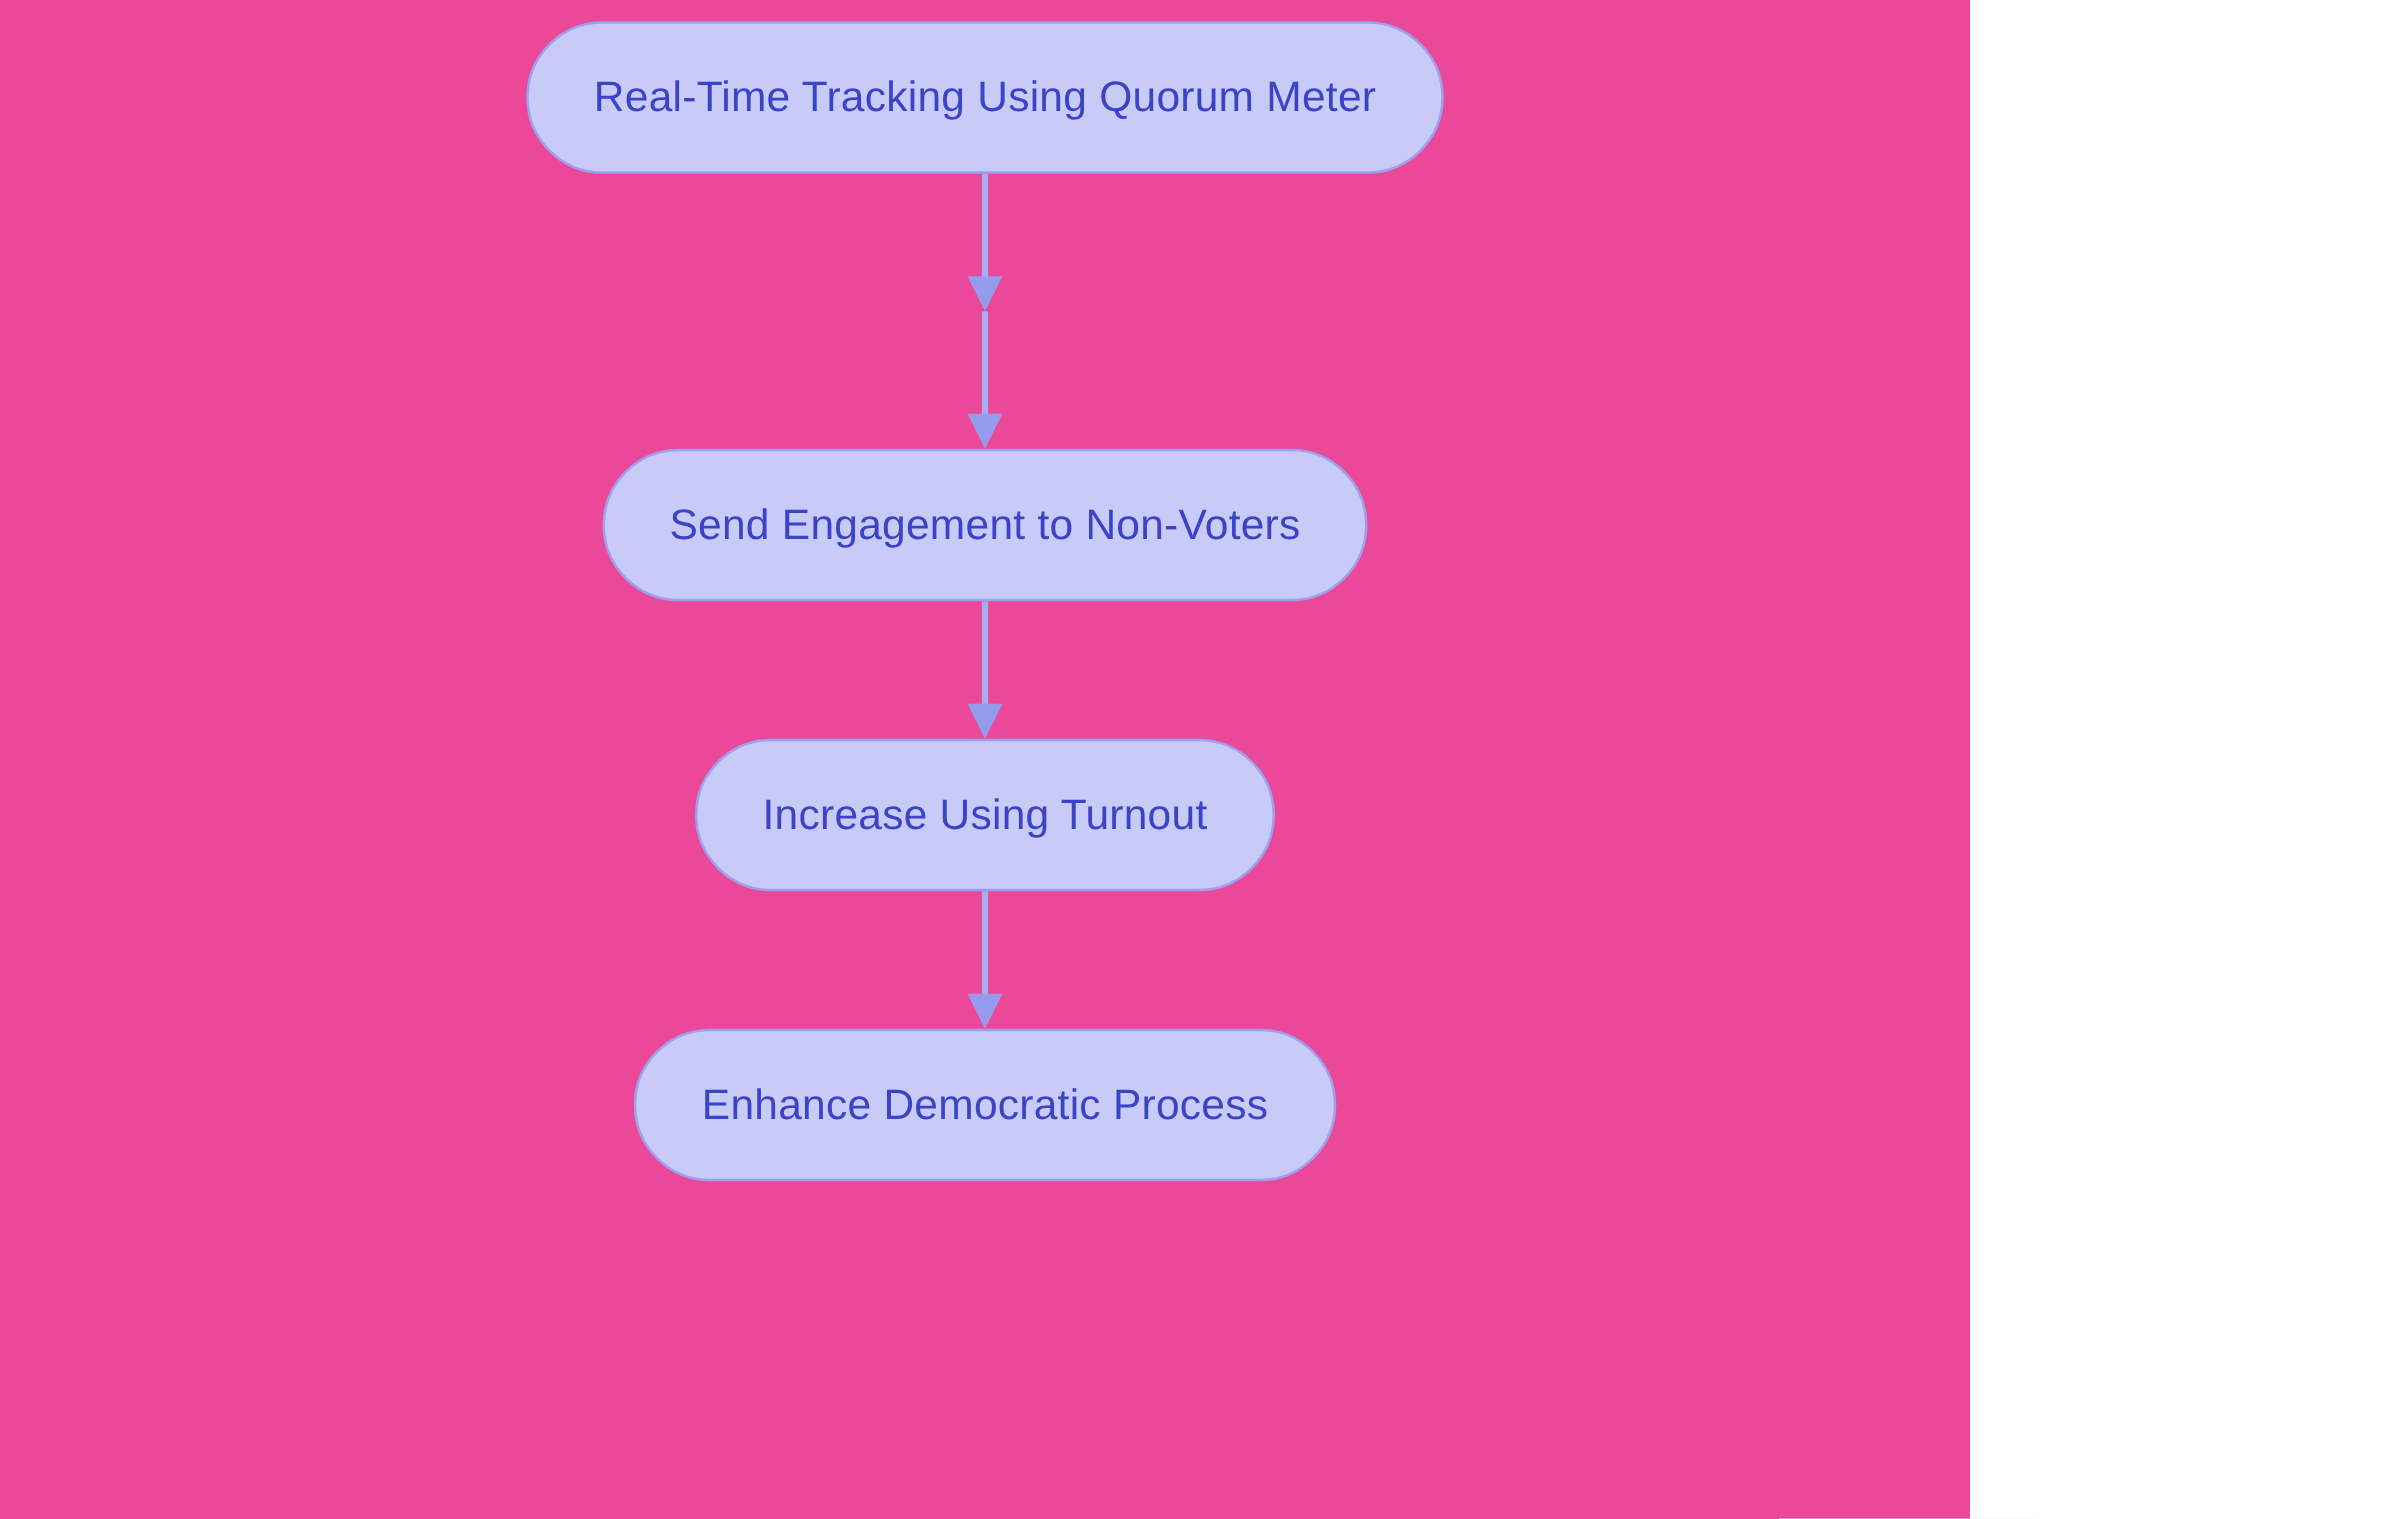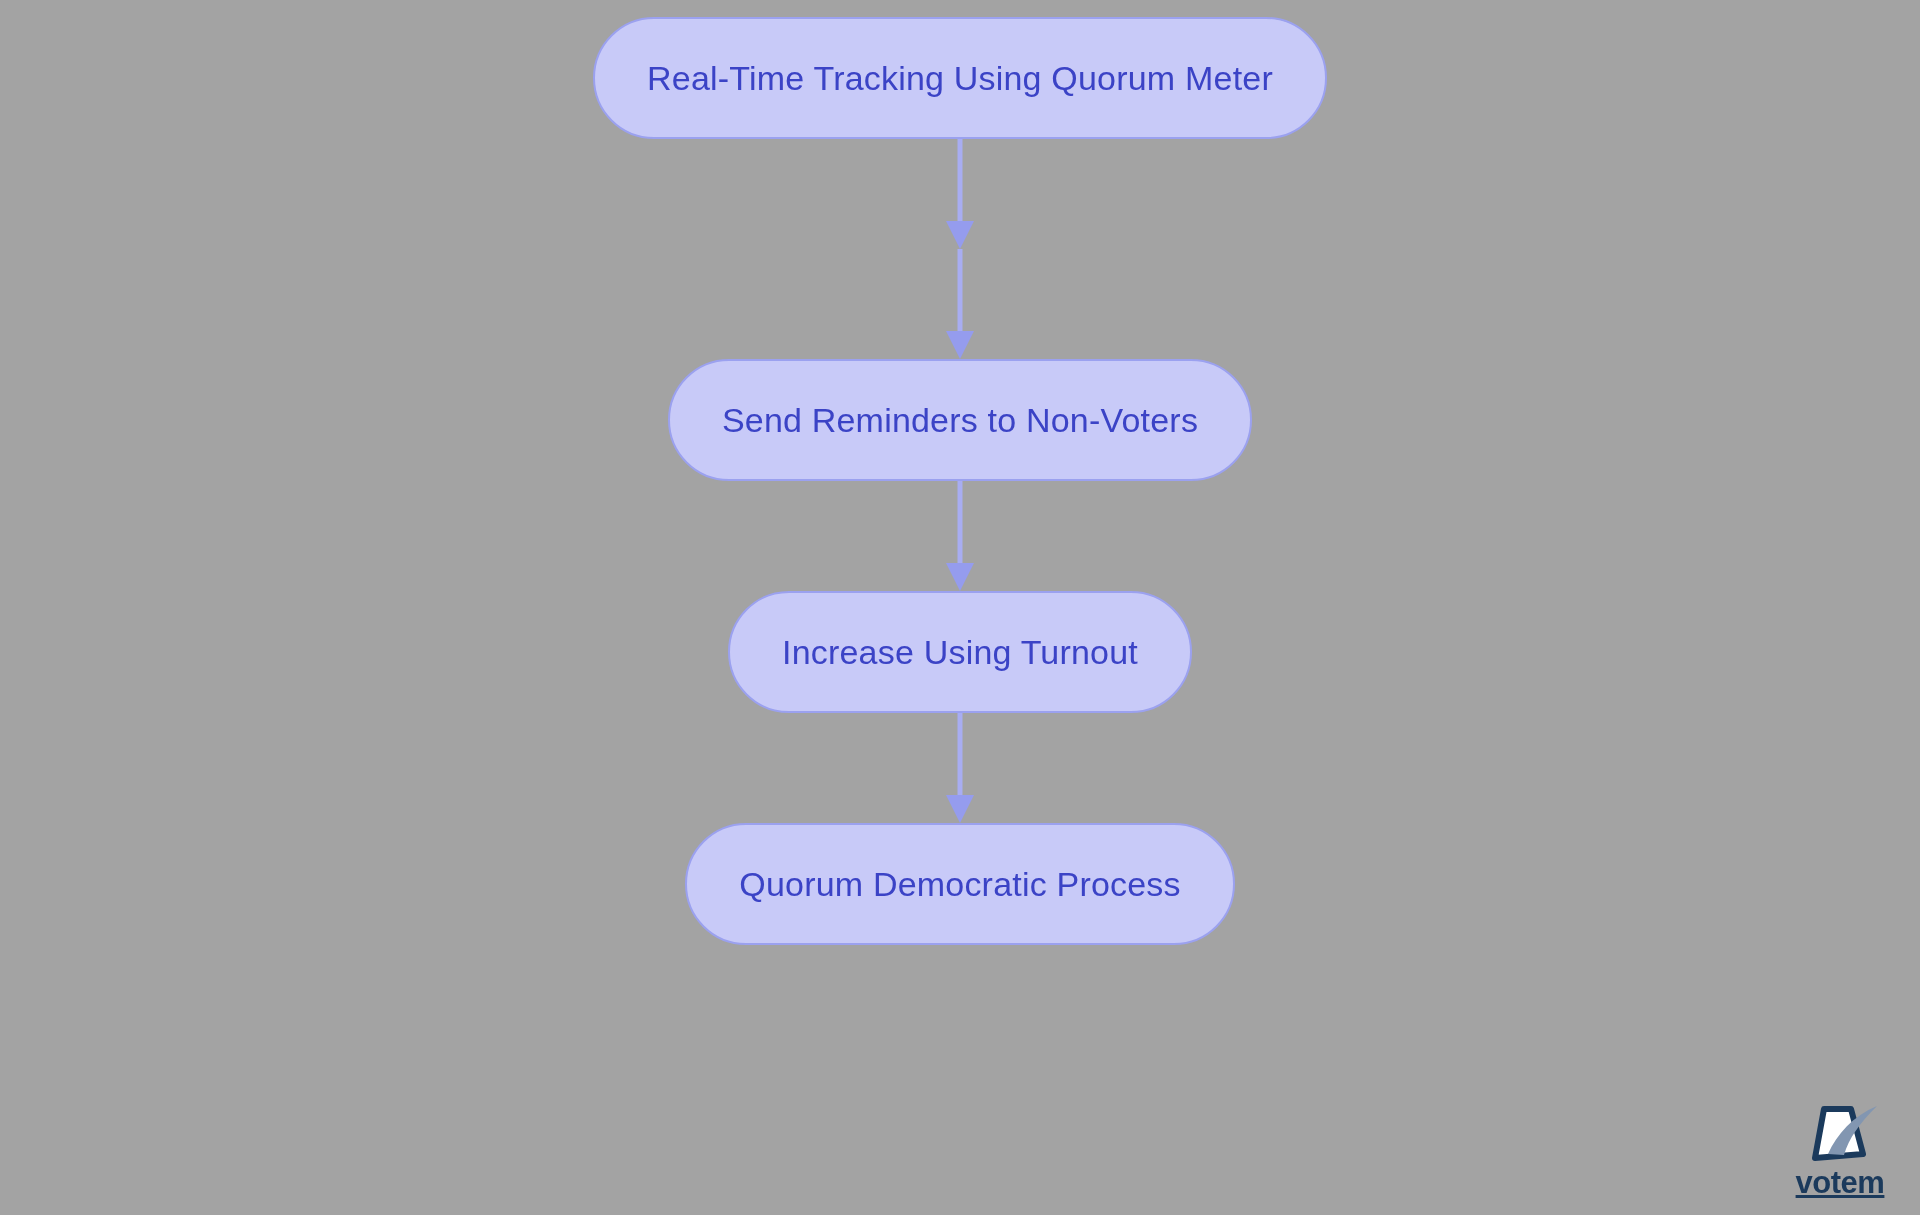--- a/index.html
+++ b/index.html
@@ -3,23 +3,23 @@
 <meta charset="utf-8">
 <style>
   html, body {
     margin: 0;
     padding: 0;
     background: #ffffff;
     font-family: "Liberation Sans", "DejaVu Sans", sans-serif;
   }
   .canvas {
     position: relative;
-    width: 1920px;
+    width: 1576px;
     height: 1215px;
-    background: #a3a3a3;
+    background: #ec4899;
     overflow: hidden;
   }
   .flow {
     position: absolute;
     left: 0;
     top: 17px;
     width: 100%;
     display: flex;
     flex-direction: column;
     align-items: center;
@@ -83,39 +83,39 @@
     </div>
 
 
     <div class="arrow">
       <svg width="34" height="110" viewBox="0 0 34 110">
         <rect x="14.5" y="0" width="5" height="86" fill="#a8adf2"></rect>
         <polygon points="3,82 31,82 17,110" fill="#959cee"></polygon>
       </svg>
     </div>
 
-    <div class="node">Send Reminders to Non-Voters</div>
+    <div class="node">Send Engagement to Non-Voters</div>
 
     <div class="arrow">
       <svg width="34" height="110" viewBox="0 0 34 110">
         <rect x="14.5" y="0" width="5" height="86" fill="#a8adf2"></rect>
         <polygon points="3,82 31,82 17,110" fill="#959cee"></polygon>
       </svg>
     </div>
 
     <div class="node">Increase Using Turnout</div>
 
     <div class="arrow">
       <svg width="34" height="110" viewBox="0 0 34 110">
         <rect x="14.5" y="0" width="5" height="86" fill="#a8adf2"></rect>
         <polygon points="3,82 31,82 17,110" fill="#959cee"></polygon>
       </svg>
     </div>
 
-    <div class="node">Quorum Democratic Process</div>
+    <div class="node">Enhance Democratic Process</div>
 
   </div>
 
   <div class="brand">
     <svg class="brand-mark" width="82" height="62" viewBox="0 0 82 62">
 
       <polygon points="25,5 52,5 64,50 16,54" fill="#ffffff" stroke="#1b3a5c" stroke-width="6" stroke-linejoin="round"></polygon>
 
       <path d="M29,50 C38,30 54,12 78,2 C60,20 50,34 45,51 Z" fill="#8296b1"></path>
     </svg>

